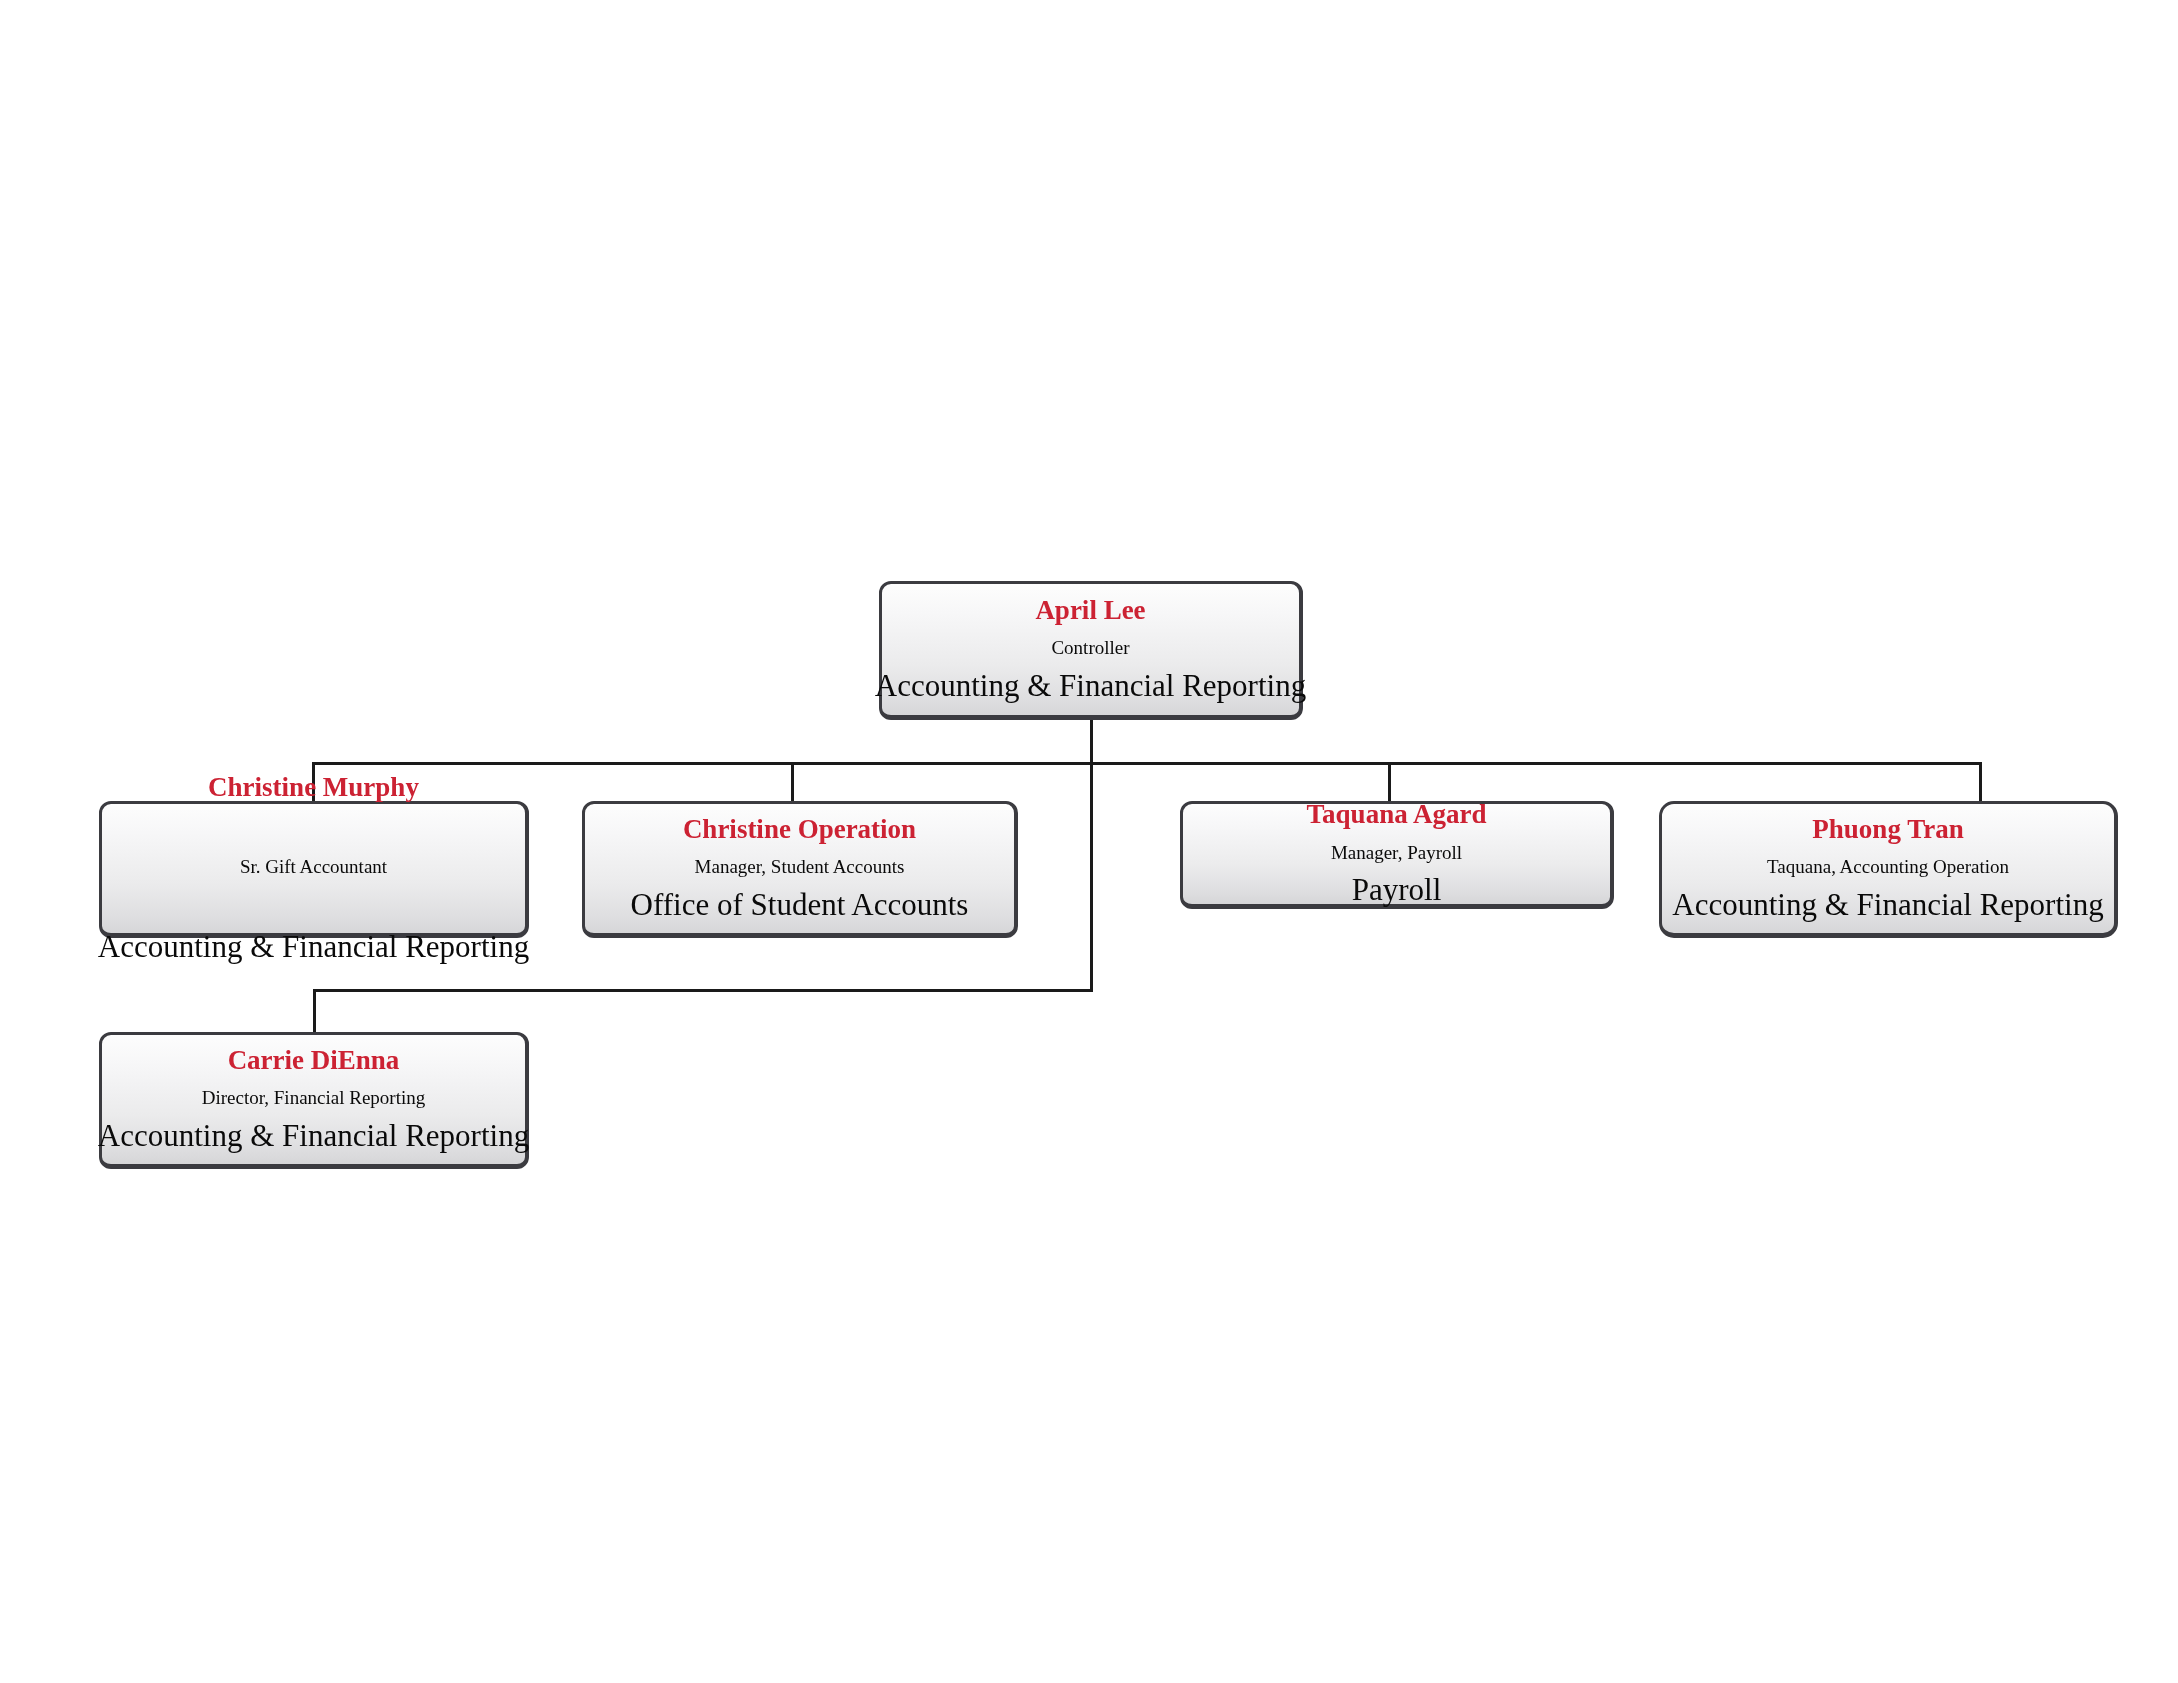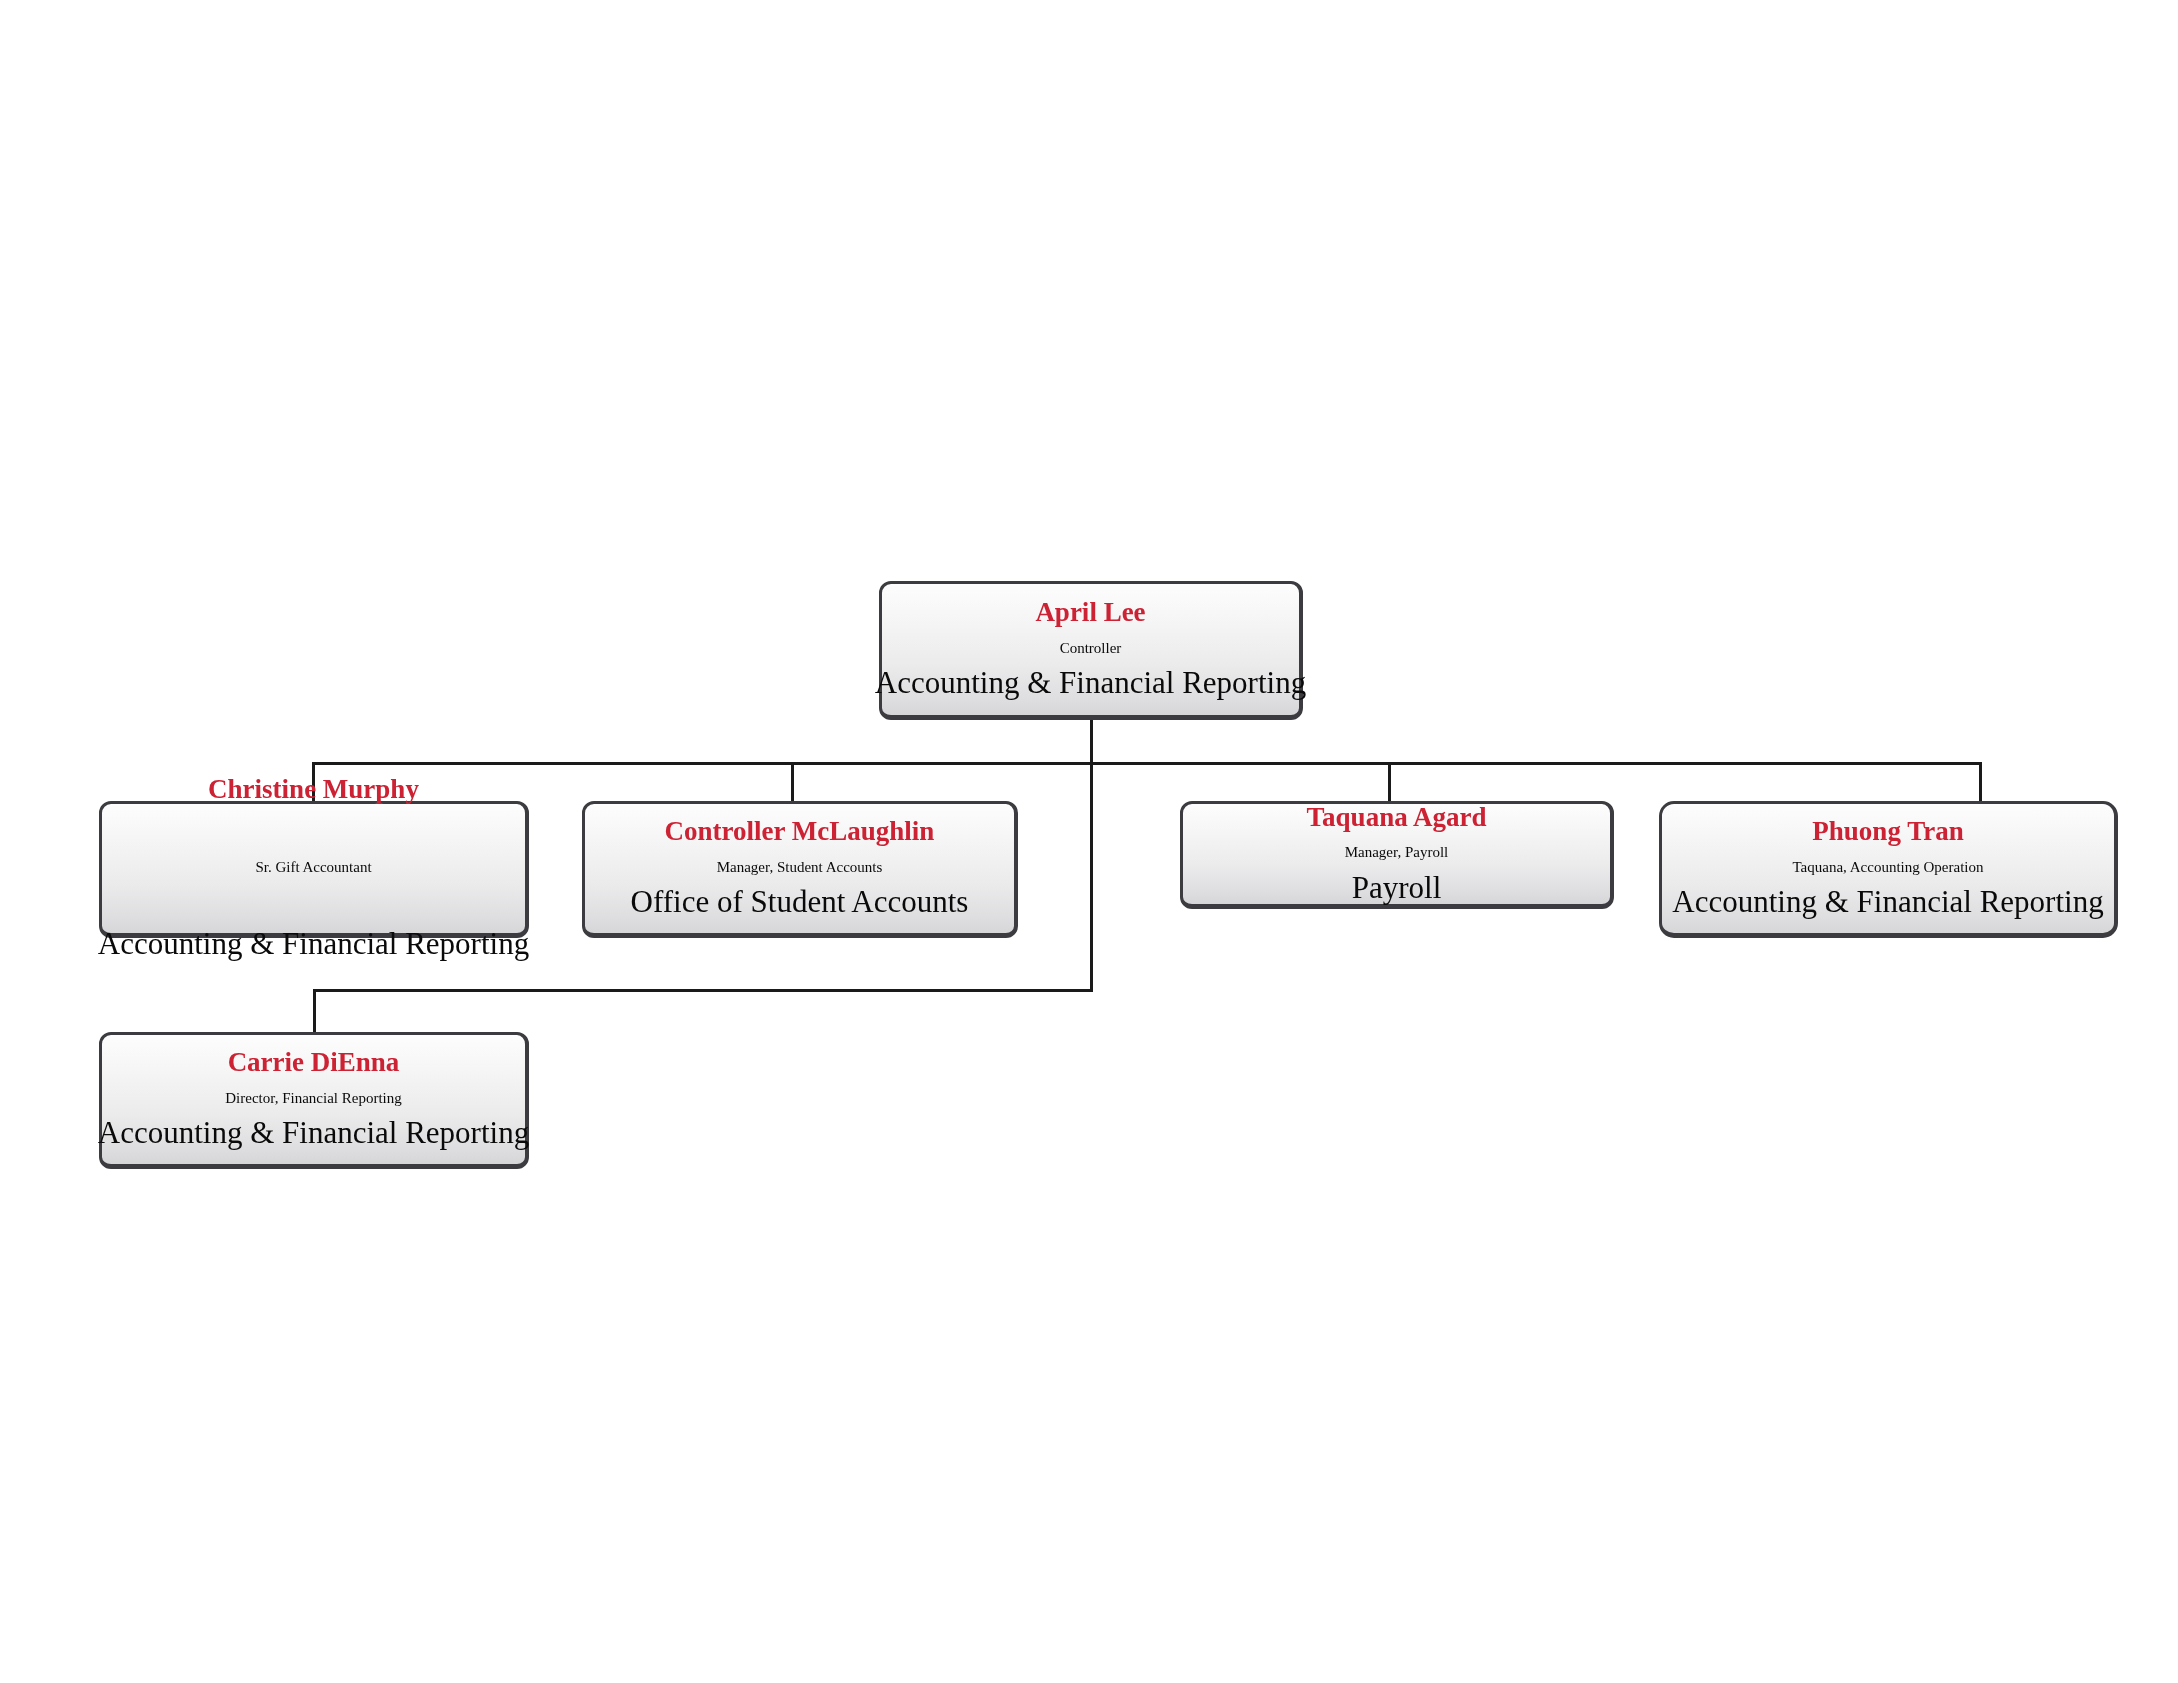--- a/index.html
+++ b/index.html
@@ -49,21 +49,21 @@
   .node-name {
     color: #cc2233;
     font-weight: bold;
     font-size: 27px;
     line-height: 1.28;
     margin-bottom: 9px;
     white-space: nowrap;
   }
   .node-title {
     color: #0a0a0a;
-    font-size: 15px;
+    font-size: 19px;
     line-height: 1.30;
     margin-bottom: 5px;
     white-space: nowrap;
   }
   .node-dept {
     color: #0a0a0a;
     font-size: 31px;
     line-height: 1.30;
     white-space: nowrap;
   }
@@ -91,21 +91,21 @@
     <div class="node-dept">Accounting &amp; Financial Reporting</div>
   </div>
 
   <div class="node" style="left:99px; top:774px; width:430px; height:137px;gap:42px;">
     <div class="node-name">Christine Murphy</div>
     <div class="node-title">Sr. Gift Accountant</div>
     <div class="node-dept">Accounting &amp; Financial Reporting</div>
   </div>
 
   <div class="node" style="left:582px; top:774px; width:436px; height:137px;">
-    <div class="node-name">Controller McLaughlin</div>
+    <div class="node-name">Christine Operation</div>
     <div class="node-title">Manager, Student Accounts</div>
     <div class="node-dept">Office of Student Accounts</div>
   </div>
 
   <div class="node" style="left:1180px; top:774px; width:434px; height:108px;">
     <div class="node-name">Taquana Agard</div>
     <div class="node-title">Manager, Payroll</div>
     <div class="node-dept">Payroll</div>
   </div>
 

